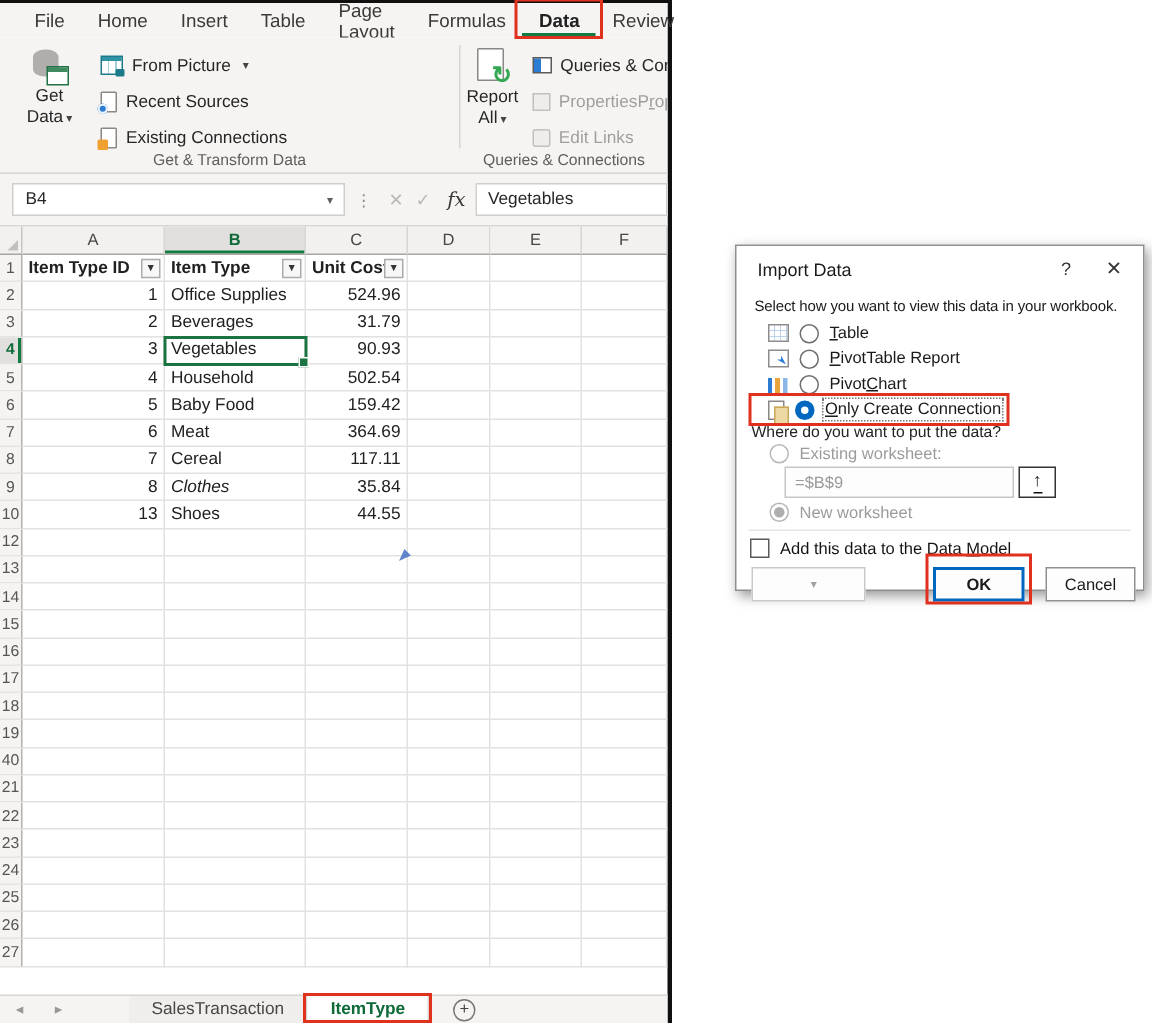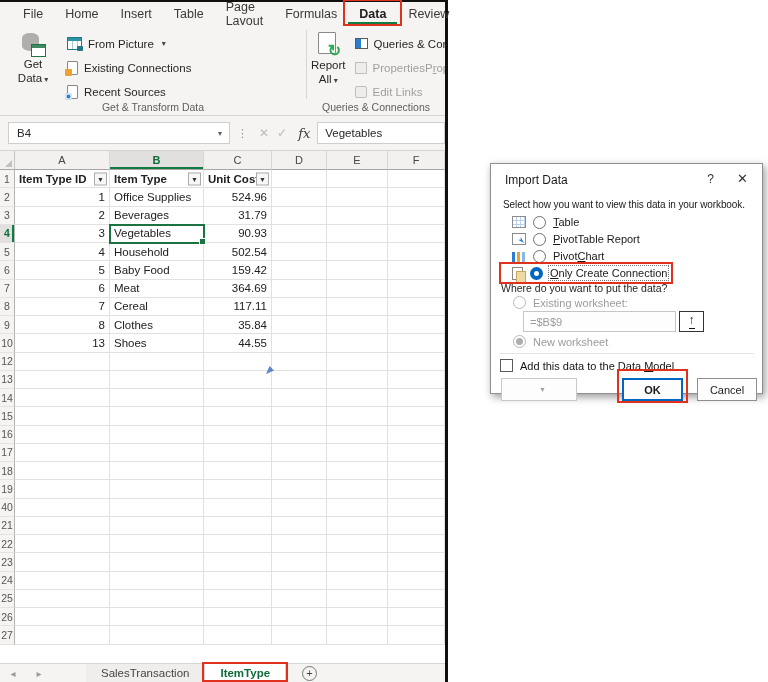--- a/index.html
+++ b/index.html
@@ -159,26 +159,26 @@
           <span>Get</span>
           <span><span>Data</span><span class="chev">▾</span></span>
         </div>
         <div class="btn-col">
             <div class="sm-btn">
               <span class="ic table-picture-icon"></span>
               <span>From Picture</span>
               <span class="chev">▾</span>
             </div>
             <div class="sm-btn">
+              <span class="ic doc-clock-icon"></span>
+              <span>Recent Sources</span>
+            </div>
+            <div class="sm-btn">
               <span class="ic doc-connection-icon"></span>
               <span>Existing Connections</span>
-            </div>
-            <div class="sm-btn">
-              <span class="ic doc-clock-icon"></span>
-              <span>Recent Sources</span>
             </div>
           </div>
         <div class="grp-lbl">Get &amp; Transform Data</div>
       </div>
       <div class="vsep"></div>
       <div class="rb-group g2">
         <div class="big-btn">
           <span class="ic refresh-icon"></span>
           <span>Report</span>
           <span><span>All</span><span class="chev">▾</span></span>
@@ -294,21 +294,21 @@
             <div class="cell num" style="width: 95px;">7</div>
             <div class="cell txt" style="width: 94px;">Cereal</div>
             <div class="cell num" style="width: 68px;">117.11</div>
             <div class="cell" style="width: 55px;"></div>
             <div class="cell" style="width: 61px;"></div>
             <div class="cell" style="width: 57px;"></div>
           </div>
           <div class="grid-row">
             <div class="row-num">9</div>
             <div class="cell num" style="width: 95px;">8</div>
-            <div class="cell txt" style="width: 94px;">Clothes</div>
+            <div class="cell txt" style="width: 94px; font-style: italic;">Clothes</div>
             <div class="cell num" style="width: 68px;">35.84</div>
             <div class="cell" style="width: 55px;"></div>
             <div class="cell" style="width: 61px;"></div>
             <div class="cell" style="width: 57px;"></div>
           </div>
           <div class="grid-row">
             <div class="row-num">10</div>
             <div class="cell num" style="width: 95px;">13</div>
             <div class="cell txt" style="width: 94px;">Shoes</div>
             <div class="cell num" style="width: 68px;">44.55</div>

